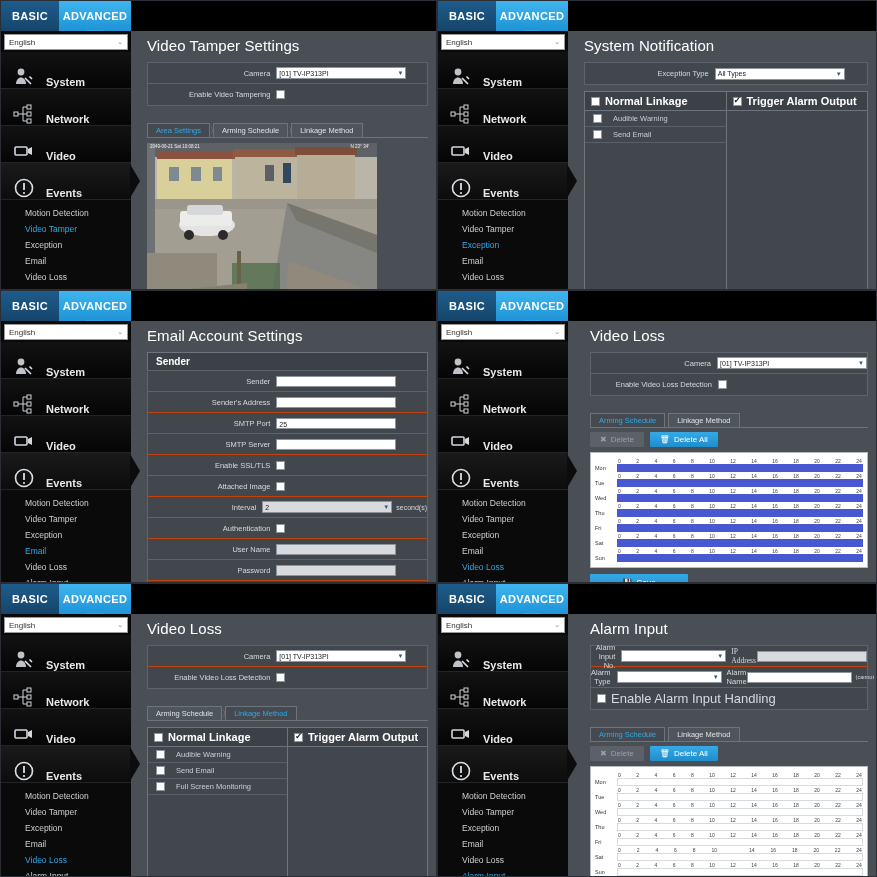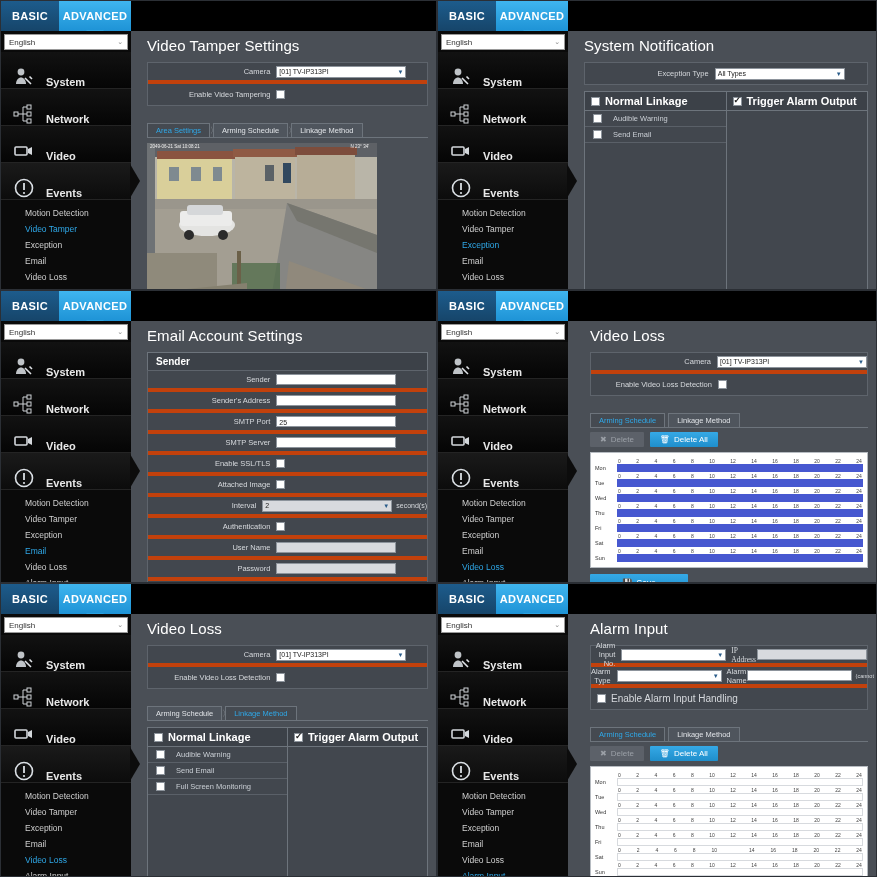--- a/index.html
+++ b/index.html
@@ -80,21 +80,21 @@
     position:absolute; top:30px; left:130px; right:0; bottom:0;
     background:#4a4f56; padding:6px 8px 0 16px; overflow:hidden;
   }
   .content.wide { left:136px; }
   .page-title {
     color:#fff; font-size:15px; font-weight:normal; margin-bottom:8px;
     letter-spacing:.1px;
   }
 
   .frm { border:1px solid #5e646c; background:#42474e; }
-  .frm-row { display:flex; align-items:center; height:21px; border-bottom:4px solid #c2410c; }
+  .frm-row { display:flex; align-items:center; height:21px; border-bottom:1px solid #c2410c; }
   .frm-row:last-child { border-bottom:none; }
   .frm-label {
     width:46%; text-align:right; padding-right:6px; color:#d6d9dd; font-size:7.5px;
   }
   .frm-field { flex:1; display:flex; align-items:center; gap:4px; }
   .inp {
     height:11px; background:#fff; border:1px solid #8d949c; width:120px;
     font-size:7px; color:#222; padding:0 2px; line-height:11px;
   }
   .inp.grey { background:#d8dade; }
@@ -996,21 +996,21 @@
           </div>
           <div style="width:52px;text-align:left;color:#d6d9dd;font-size:7.5px;">Alarm Name</div>
           <div class="frm-field">
             <div class="inp" style="width:105px;"></div>
             <span class="unit" style="font-size:5.5px;">(cannot</span>
           </div>
         </div>
         <div class="frm-row">
           <div style="display:flex;align-items:center;gap:5px;padding-left:6px;">
             <span class="cb"></span>
-            <span style="color:#d6d9dd;font-size:10px;">Enable Alarm Input Handling</span>
+            <span style="color:#d6d9dd;font-size:13px;">Enable Alarm Input Handling</span>
           </div>
         </div>
       </div>
       <div class="subtabs">
         <div class="stab active">Arming Schedule</div>
         <div class="stab">Linkage Method</div>
       </div>
       <div class="btn-row" style="margin-top:4px;gap:6px;">
         <span class="btn dim">
           <span>✖</span>

